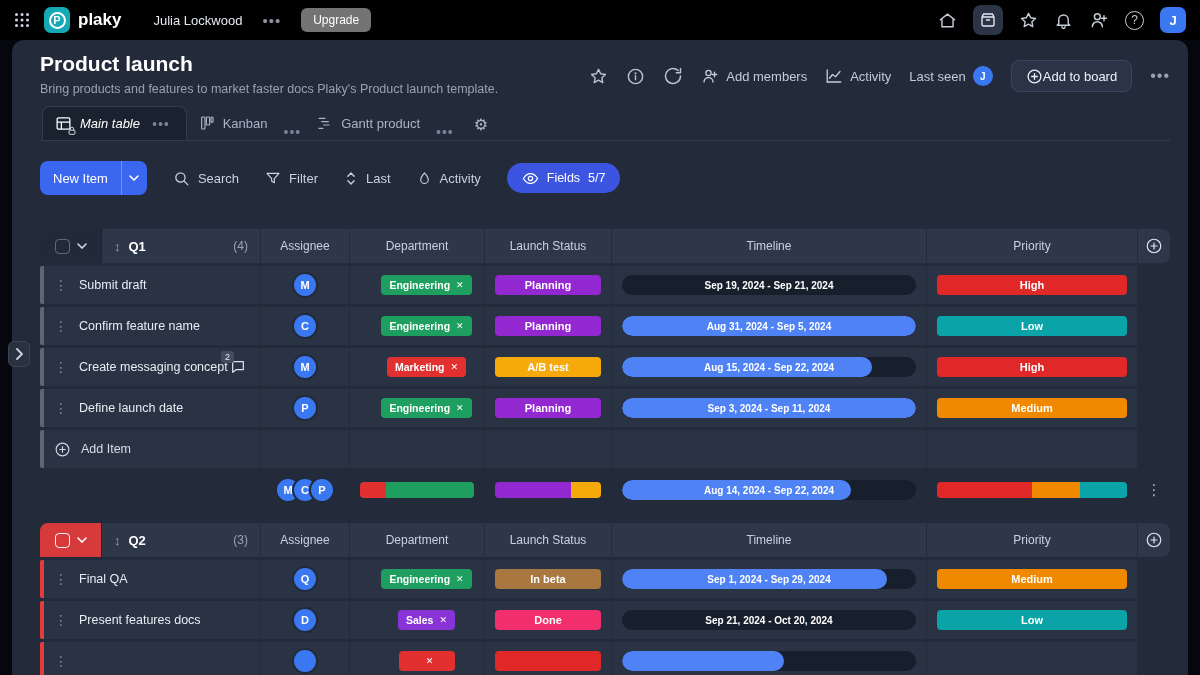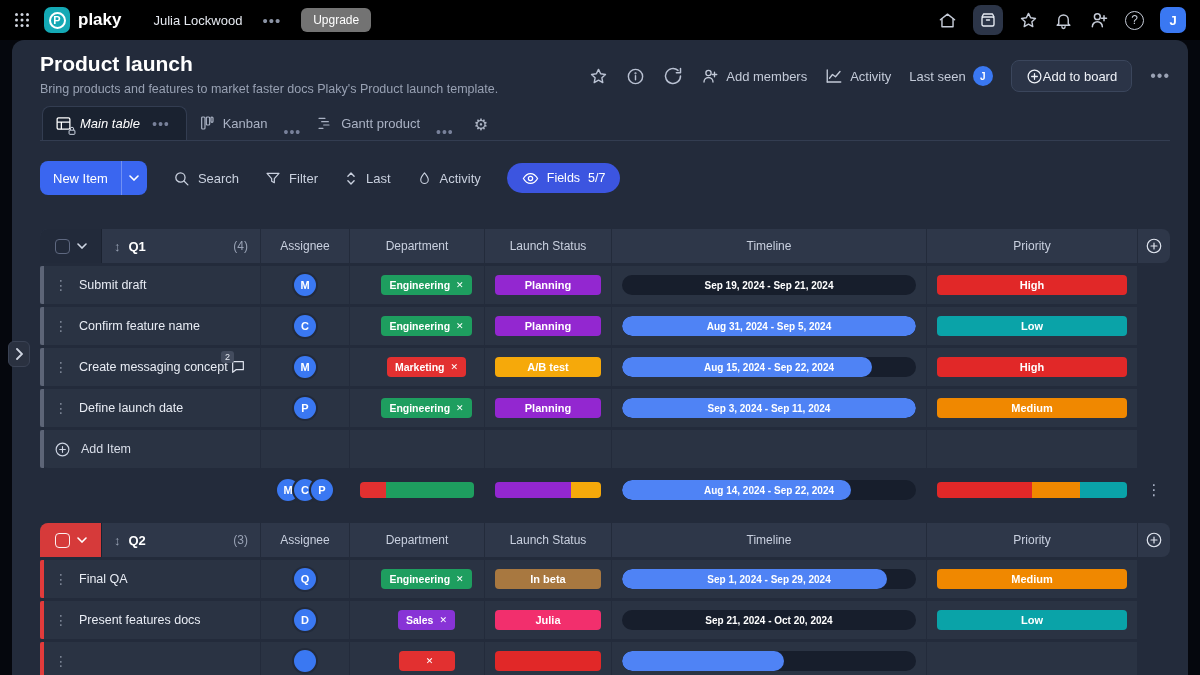--- a/index.html
+++ b/index.html
@@ -575,21 +575,21 @@
       <div class="cell rc">
           <span class="av">D</span>
         </div>
       <div class="cell rc">
         <span class="tag" style="background: rgb(136, 51, 214);">
             <span>Sales</span>
             <span class="tag-x">✕</span>
           </span>
       </div>
       <div class="cell rc pillwrap">
-          <span class="pill" style="background: rgb(242, 47, 109);">Julia</span>
+          <span class="pill" style="background: rgb(242, 47, 109);">Done</span>
         </div>
       <div class="cell rc c-tl">
         <span class="tbar">
             <span class="tfill" style="width: 0%;"></span>
             <span class="ttext">Sep 21, 2024 - Oct 20, 2024</span>
           </span>
       </div>
       <div class="cell rc pillwrap">
           <span class="pill" style="background: rgb(10, 163, 168);">Low</span>
         </div>

